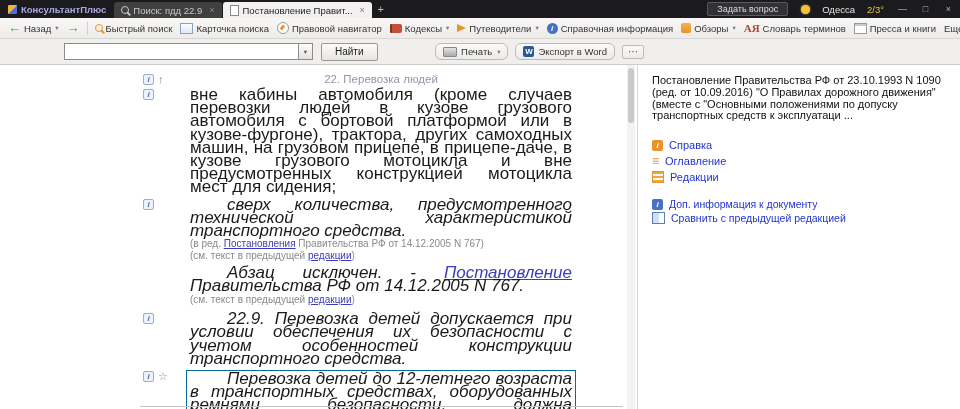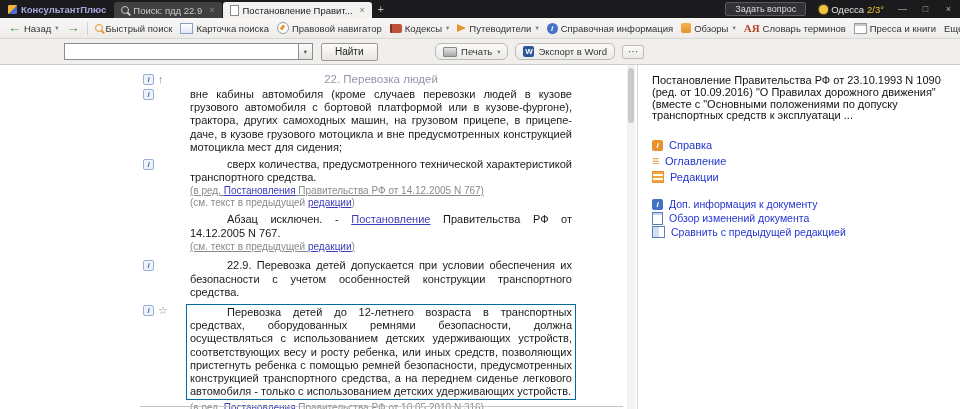--- a/index.html
+++ b/index.html
@@ -15,21 +15,21 @@
   .ttab.active{background:#f2f1ef;color:#222;}
   .tab-close{color:#8b8b8b;font-size:9px;margin-left:3px;}
   .ttab.active .tab-close{color:#777;}
   .mag{box-sizing:border-box;width:8px;height:8px;border:1.5px solid currentColor;border-radius:50%;position:relative;display:inline-block;flex:0 0 auto;}
   .mag::after{content:"";position:absolute;width:4px;height:1.5px;background:currentColor;transform:rotate(45deg);right:-3px;bottom:-1px;}
   .page-ic{width:7px;height:9px;background:#fff;border:1px solid #8a8a8a;display:inline-block;flex:0 0 auto;}
   .newtab{width:16px;display:flex;align-items:center;justify-content:center;color:#bbb;font-size:11px;}
   .tb-sp{flex:1;}
   .ask-btn{margin:2px 6px;background:#323236;border:1px solid #5a5a5e;color:#ddd;font-size:9px;border-radius:2px;padding:0 9px;
     font-family:"Liberation Sans",sans-serif;}
-  .weather{display:flex;align-items:center;gap:3px;padding:0 7px;color:#e6e6e6;}
+  .weather{display:flex;align-items:center;gap:12px;padding:0 7px;color:#e6e6e6;}
   .sun-ic{width:9px;height:9px;border-radius:50%;background:#f2c13d;box-shadow:0 0 2px #f2c13d;display:inline-block;}
   .weather .temp{color:#f2c13d;}
   .winbtn{width:23px;display:flex;align-items:center;justify-content:center;color:#b5b5b5;font-size:9px;}
 
   
   .toolbar1{height:20px;background:linear-gradient(#f8f7f5,#edecea);border-bottom:1px solid #d8d6d2;display:flex;
     align-items:center;padding:0 4px;font-size:9.5px;color:#333;flex:0 0 auto;white-space:nowrap;}
   .tbtn{display:flex;align-items:center;gap:3px;padding:1px 4px;border-radius:2px;flex:0 0 auto;}
   .caret{font-size:6.5px;color:#777;margin-left:1px;}
   .garrow{color:#3f9e3f;font-weight:bold;font-size:13px;line-height:10px;}
@@ -67,26 +67,26 @@
   .content{display:flex;height:345px;background:#fff;flex:1 1 auto;overflow:hidden;}
   .docarea{width:637px;position:relative;overflow:hidden;flex:0 0 auto;}
   .docscroll{padding-left:143px;}
   .block{display:flex;}
   .gutter{width:47px;flex:0 0 auto;display:flex;align-items:flex-start;gap:4px;padding-top:1px;}
   .iic{width:11px;height:11px;box-sizing:border-box;background:#eef2fb;border:1px solid #98aed2;color:#4a6fb5;font-size:8px;
     line-height:9px;text-align:center;border-radius:2px;font-style:italic;font-weight:bold;display:inline-block;}
   .up-ic{color:#8a8a8a;font-size:11px;line-height:11px;}
   .fav-ic{color:#999;font-size:11px;line-height:11px;}
   .heading{width:382px;text-align:center;color:#9a91a8;font-size:11.5px;line-height:13px;}
-  .ptxt{width:382px;font-size:11px;line-height:13.2px;text-align:justify;color:#1a1a1a;margin:0;}
-  .indent{text-indent:37px;}
+  .ptxt{width:382px;font-size:17px;line-height:13.2px;text-align:justify;color:#1a1a1a;margin:0;}
+  .indent{text-indent:37px;font-style:italic;}
   .boxed{border:1px solid #0369a1;padding:1px 3px;margin-left:-4px;width:382px;}
   .credit{width:382px;font-size:10px;line-height:11.5px;color:#8a8a8a;}
   a.doclink{color:#3c3cb8;text-decoration:underline;cursor:pointer;}
-  .mt8{margin-top:8px;} .mt2{margin-top:2px;} .mt4{margin-top:4px;} .mt1{margin-top:1px;text-decoration:underline;}
+  .mt8{margin-top:8px;} .mt2{margin-top:2px;} .mt4{margin-top:4px;} .mt1{margin-top:1px;}
   .mt5{margin-top:5px;} .mt7{margin-top:7px;}
   .bottomline{position:absolute;left:140px;right:14px;bottom:2px;height:1px;background:#c4c4c4;}
   .vscroll{position:absolute;top:0;right:2px;width:8px;height:100%;background:#f3f3f2;}
   .vthumb{position:absolute;top:3px;left:1px;width:6px;height:55px;background:#c9c9c9;border-radius:3px;}
 
   
   .rightpanel{flex:1;border-left:1px solid #d8d8d8;padding:10px 12px 0 14px;box-sizing:border-box;}
   .rp-title{font-size:11px;line-height:11.8px;color:#111;}
   .rp-group1{margin-top:15px;}
   .rp-link{display:flex;align-items:center;gap:6px;height:16px;font-size:11px;}
@@ -305,24 +305,20 @@
           <a>Редакции</a>
         </div>
       </div>
 
       <div class="rp-group2">
         <div class="rp-link small">
           <span class="sq-bl">i</span>
           <a>Доп. информация к документу</a>
         </div>
         <div class="rp-link small">
-          <span class="docpage-ic"></span>
-          <a>Обзор изменений документа</a>
-        </div>
-        <div class="rp-link small">
           <span class="twopane-ic"></span>
           <a>Сравнить с предыдущей редакцией</a>
         </div>
       </div>
     </div>
 
   </div>
 </div>
 
 </body></html>

